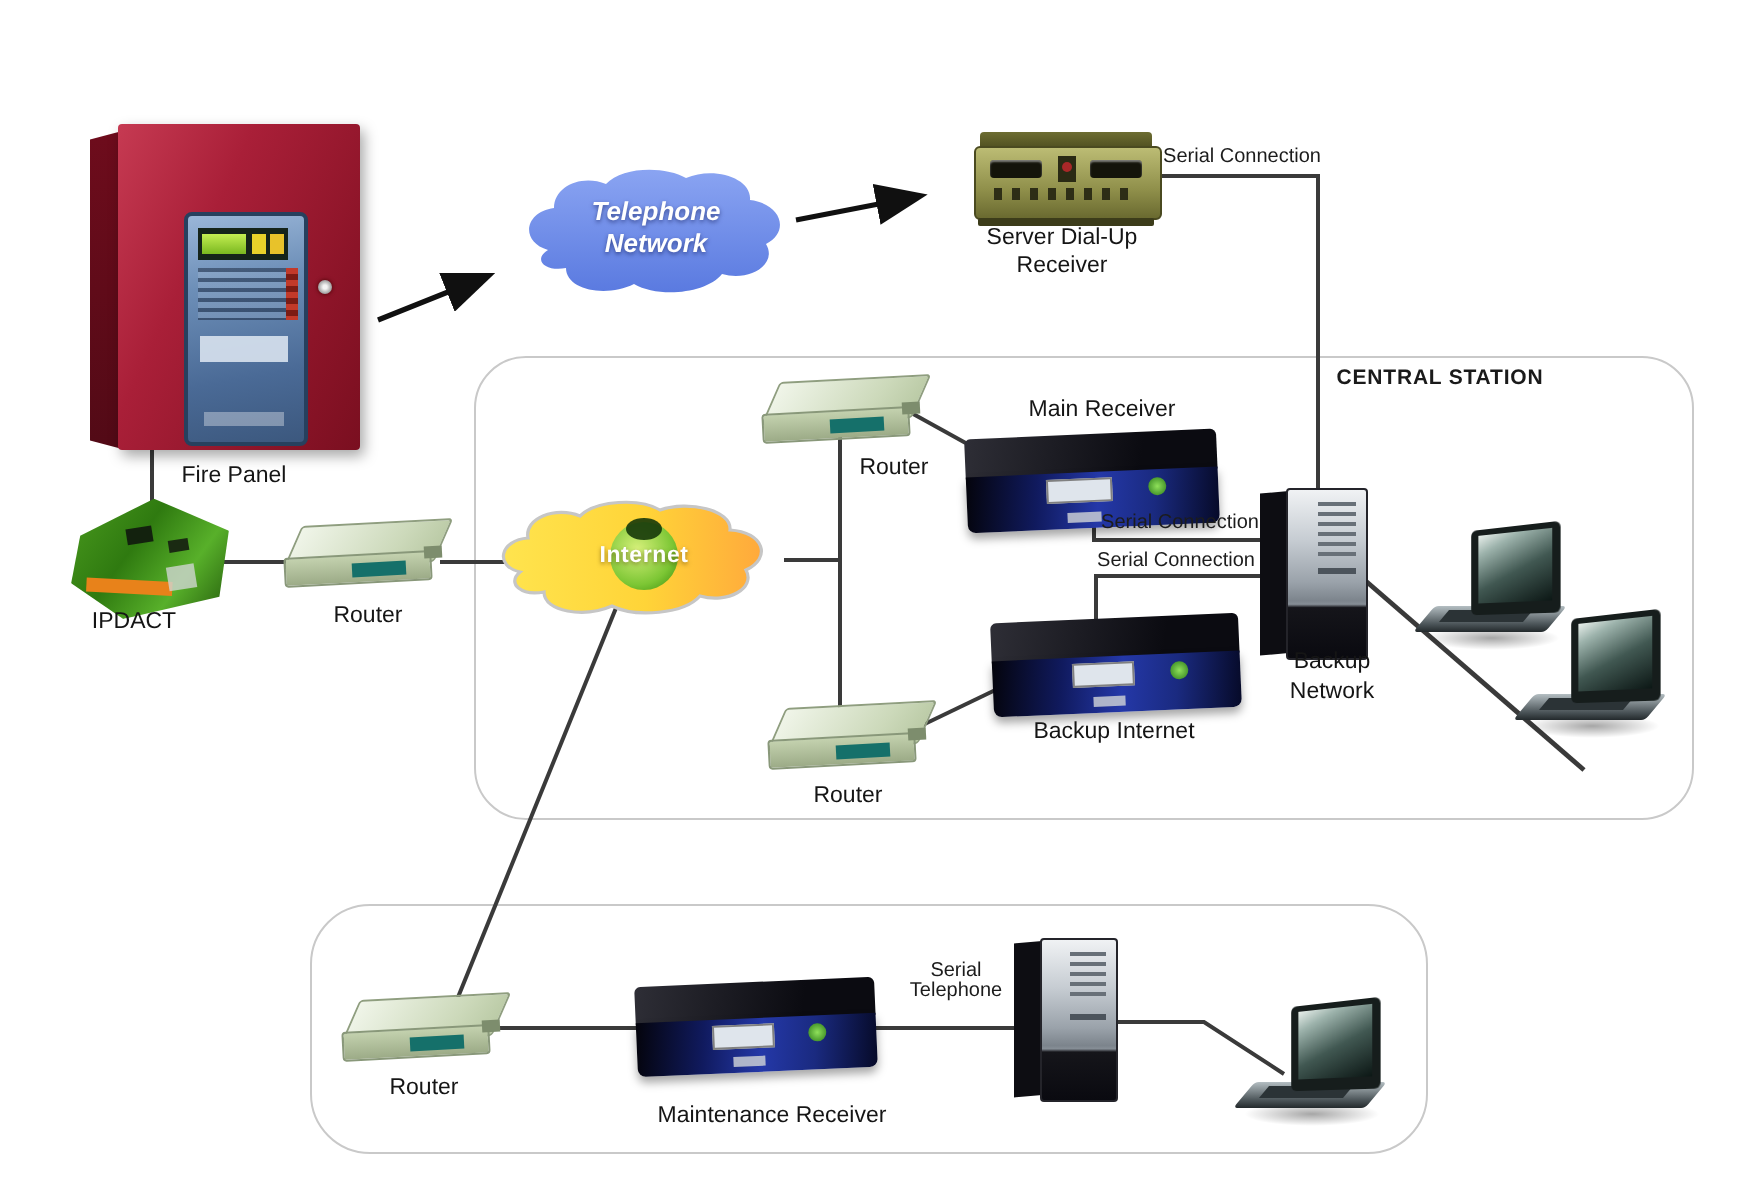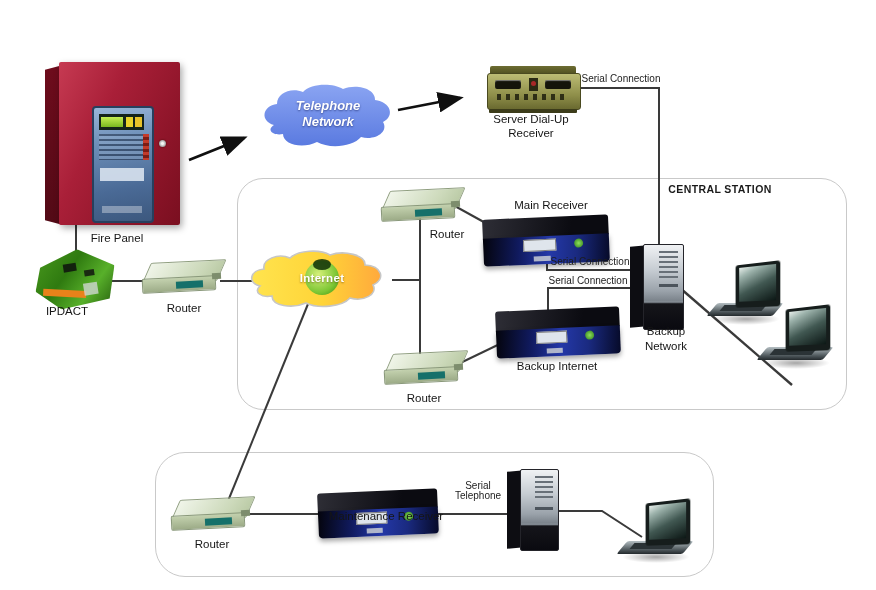--- a/index.html
+++ b/index.html
@@ -280,21 +280,21 @@
     <div class="lp-screen"></div>
   </div>
 
   <div class="receiver" style="left:318px;top:491px;width:120px;height:45px;">
     <div class="rc-top"></div>
     <div class="rc-front"></div>
     <div class="rc-lcd"></div>
     <div class="rc-logo"></div>
     <div class="rc-btn"></div>
   </div>
-  <div class="lbl" style="left:325px;top:509px;width:122px;text-align:center;">Maintenance Receiver</div>
+  <div class="lbl" style="left:325px;top:551px;width:122px;text-align:center;">Maintenance Receiver</div>
   <div class="lbl lbl-small" style="left:428px;top:481px;width:100px;">
     <span>Serial</span><br>
     <span>Telephone</span>
   </div>
 
   <div class="tower" style="left:507px;top:469px;width:52px;height:80px;">
     <div class="tw-side"></div>
     <div class="tw-front">
       <div class="tw-vents"></div>
       <div class="tw-slot"></div>

